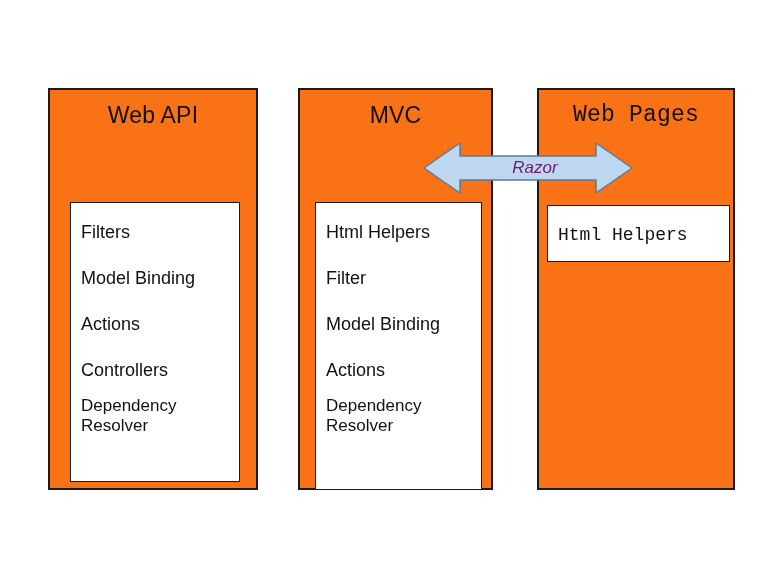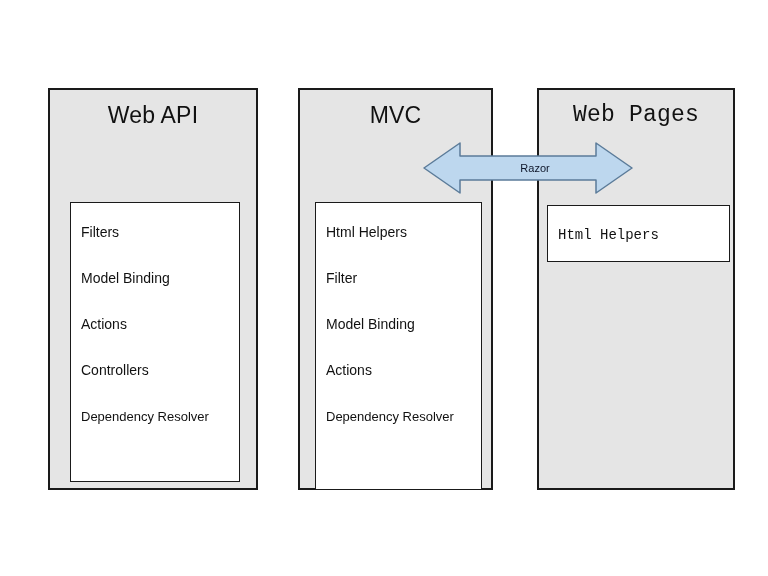--- a/index.html
+++ b/index.html
@@ -10,21 +10,21 @@
   }
   .canvas {
     position: relative;
     width: 768px;
     height: 576px;
     background: #ffffff;
     overflow: hidden;
   }
   .panel {
     position: absolute;
-    background: #e5e5e5;
+    background: #f97316;
     border: 2px solid #1a1a1a;
     box-sizing: border-box;
   }
   .panel-title {
     position: absolute;
     top: 12px;
     left: 0;
     right: 0;
     text-align: center;
     font-size: 23px;
@@ -36,25 +36,25 @@
     background: #ffffff;
     border: 1.5px solid #1a1a1a;
     box-sizing: border-box;
     padding-top: 6px;
   }
   .list-item {
     height: 46px;
     display: flex;
     align-items: center;
     padding-left: 10px;
-    font-size: 14px;
+    font-size: 18px;
     color: #111111;
   }
   .list-item.small {
-    font-size: 13px;
+    font-size: 17px;
   }
   .connector {
     position: absolute;
     left: 422px;
     top: 139px;
     width: 212px;
     height: 58px;
   }
   .connector svg {
     display: block;
@@ -63,24 +63,25 @@
   }
   .connector-label {
     position: absolute;
     top: 0;
     left: 0;
     right: 0;
     bottom: 0;
     display: flex;
     align-items: center;
     justify-content: center;
-    font-size: 11px;
-    color: #0f172a;
+    font-size: 17px;
+    color: #701a75;
     padding-left: 14px;
     box-sizing: border-box;
+    font-style: italic;
   }
 </style>
 </head>
 <body>
 
 <div class="canvas">
 
   <div class="panel" style="left:48px; top:88px; width:210px; height:402px;">
     <div class="panel-title">Web API</div>
     <div class="inner-box" style="left:20px; top:112px; width:170px; height:280px;">

